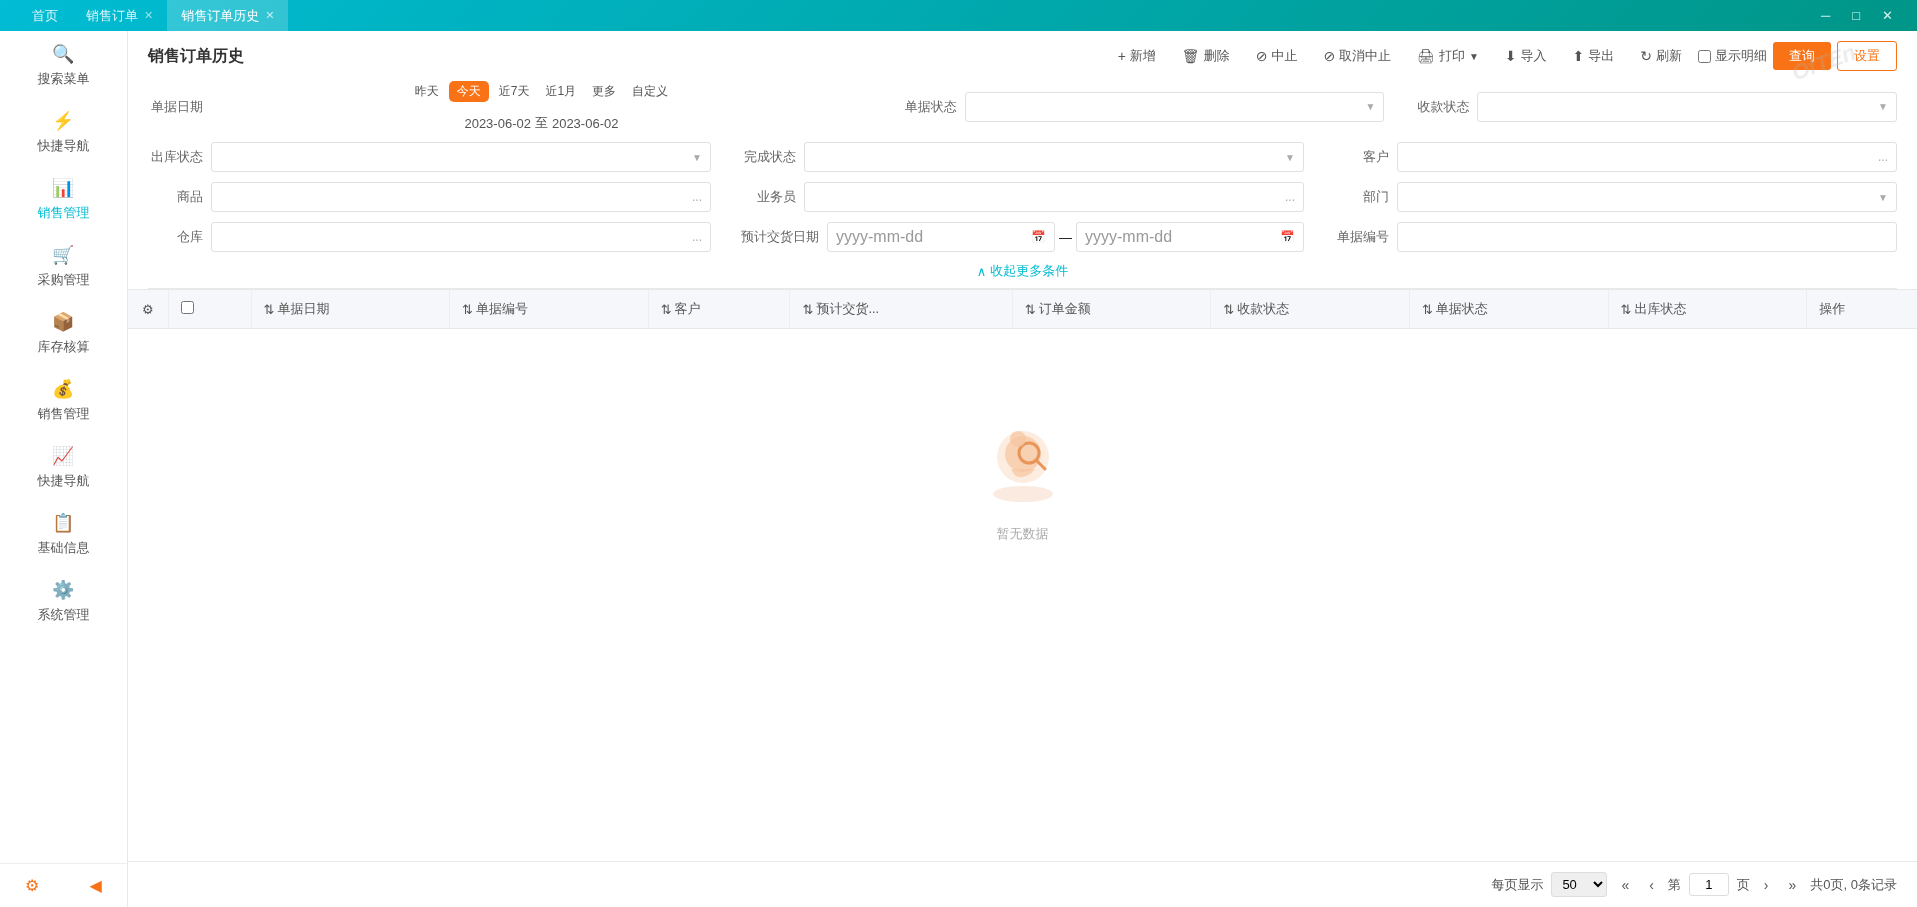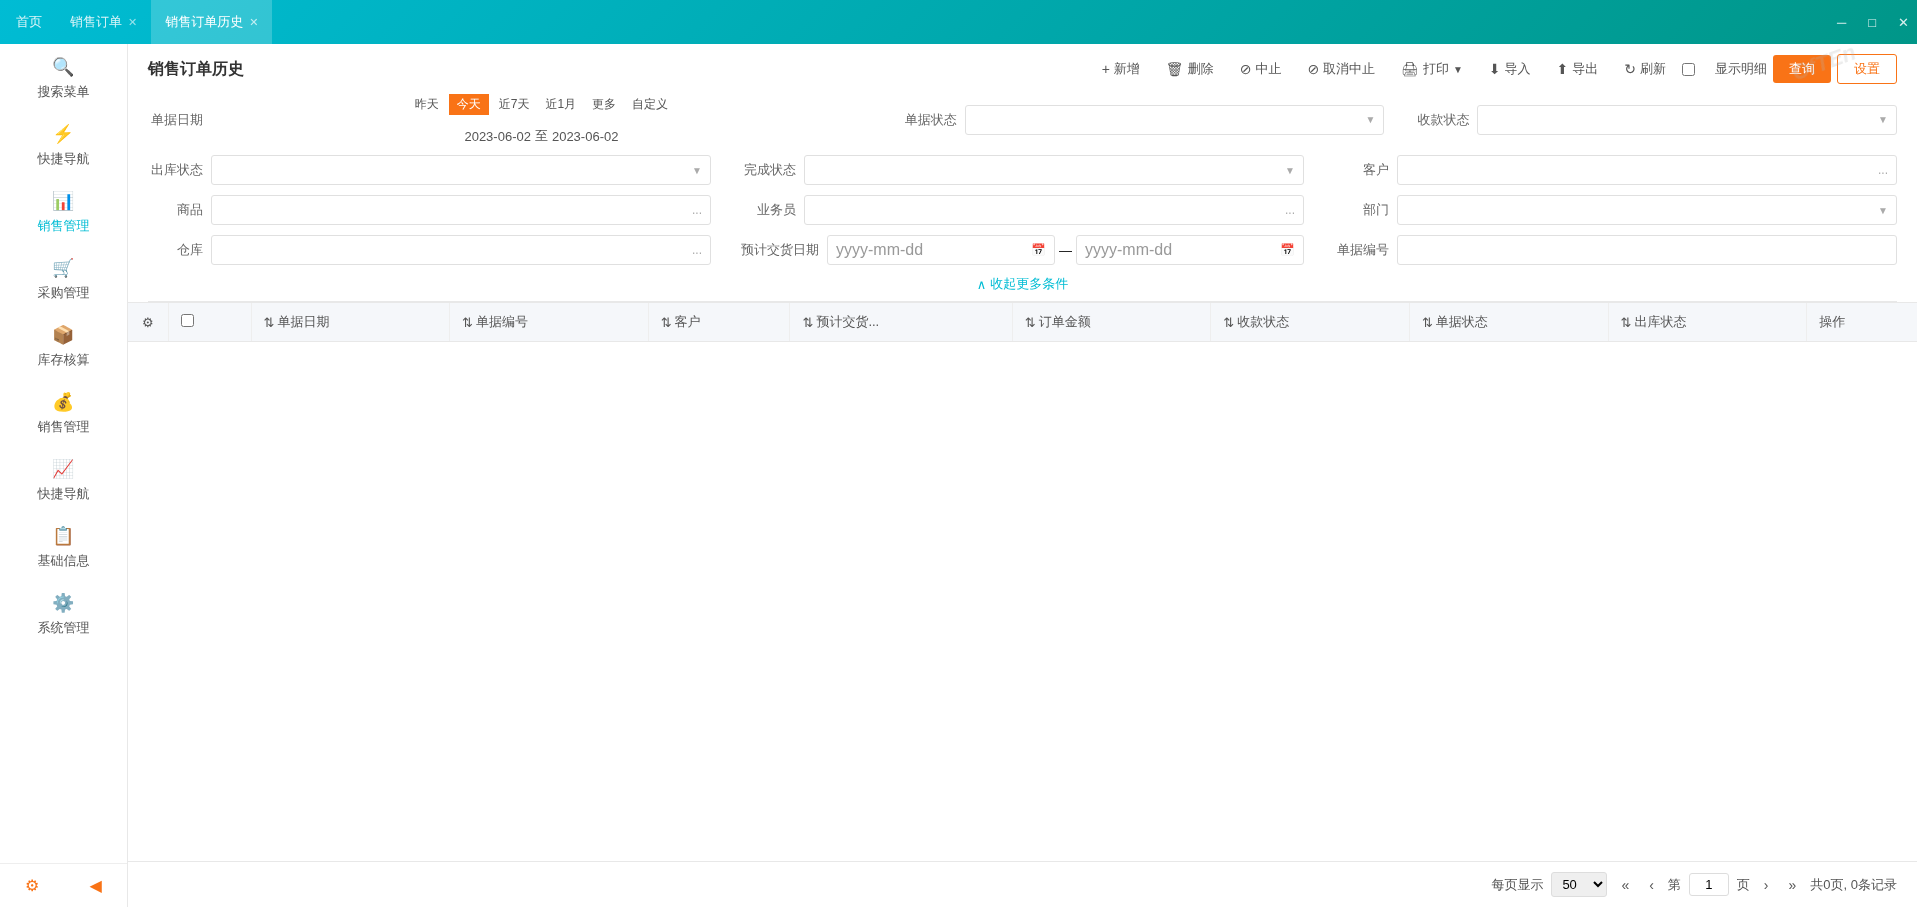--- a/index.html
+++ b/index.html
@@ -1,25 +1,25 @@
 <!DOCTYPE html>
 <html><head>
   <meta charset="utf-8">
   <style>
     * { box-sizing: border-box; margin: 0; padding: 0; font-family: 'Microsoft YaHei', Arial, sans-serif; font-size: 13px; }
     body { display: flex; flex-direction: column; height: 907px; width: 1917px; overflow: hidden; background: #f5f5f5; }
 
     
     .top-bar {
-      height: 44px;
+      height: 31px;
       background: linear-gradient(135deg, #00bcd4, #009688);
       display: flex;
       align-items: center;
       justify-content: space-between;
-      padding: 0 2px;
+      padding: 0 18px;
       flex-shrink: 0;
       gap: 40px;
     }
     .top-bar-tabs {
       display: flex;
       align-items: center;
       height: 100%;
     }
     .tab-item {
       display: flex;
@@ -143,21 +143,21 @@
     }
     .toolbar-btn-secondary {
       background: #fff;
       color: #f97316;
       border: 1px solid #f97316;
       border-radius: 3px;
       padding: 5px 16px;
       cursor: pointer;
       font-size: 13px;
     }
-    .checkbox-display { display: flex; align-items: center; gap: 20px; font-size: 12px; color: #555; }
+    .checkbox-display { display: flex; align-items: center; gap: 4px; font-size: 12px; color: #555; }
     .checkbox-display input { cursor: pointer; }
 
     
     .filter-area {
       background: #fff;
       padding: 12px 20px;
       border-bottom: 1px solid #e8e8e8;
     }
     .filter-row {
       display: flex;
@@ -211,21 +211,21 @@
       border-radius: 3px;
       cursor: pointer;
       font-size: 12px;
       border: none;
       background: none;
       color: #555;
     }
     .date-quick-btn.active {
       background: #f97316;
       color: #fff;
-      border-radius: 0;
+      border-radius: 5px;
       padding: 2px 8px;
     }
     .date-range {
       display: flex;
       align-items: center;
       font-size: 12px;
       color: #555;
     }
 
     .collapse-row {
@@ -636,20 +636,32 @@
             </th>
             <th>
               <span>操作</span>
             </th>
           </tr>
         </thead>
         <tbody>
         </tbody>
       </table>
 
+      <div class="empty-state">
+        <svg class="empty-icon" viewBox="0 0 100 100" xmlns="http://www.w3.org/2000/svg">
+          <ellipse cx="50" cy="85" rx="30" ry="8" fill="#f5d5c0" opacity="0.5"></ellipse>
+          <circle cx="50" cy="48" r="26" fill="#fde8d8" opacity="0.8"></circle>
+          <circle cx="50" cy="45" r="18" fill="#f5c5a0" opacity="0.7"></circle>
+          <circle cx="56" cy="44" r="10" fill="none" stroke="#e8955a" stroke-width="3"></circle>
+          <line x1="63" y1="51" x2="72" y2="60" stroke="#e8955a" stroke-width="3" stroke-linecap="round"></line>
+          <circle cx="45" cy="30" r="8" fill="#f5c5a0" opacity="0.7"></circle>
+          <path d="M38 60 Q42 70 50 68 Q58 66 62 60" fill="#f5c5a0" opacity="0.7"></path>
+        </svg>
+        <span>暂无数据</span>
+      </div>
     </div>
 
     <div class="pagination">
       <span>每页显示</span>
       <select class="page-size-select">
         <option value="10">10</option>
         <option value="20">20</option>
         <option value="50" selected="">50</option>
         <option value="100">100</option>
       </select>

